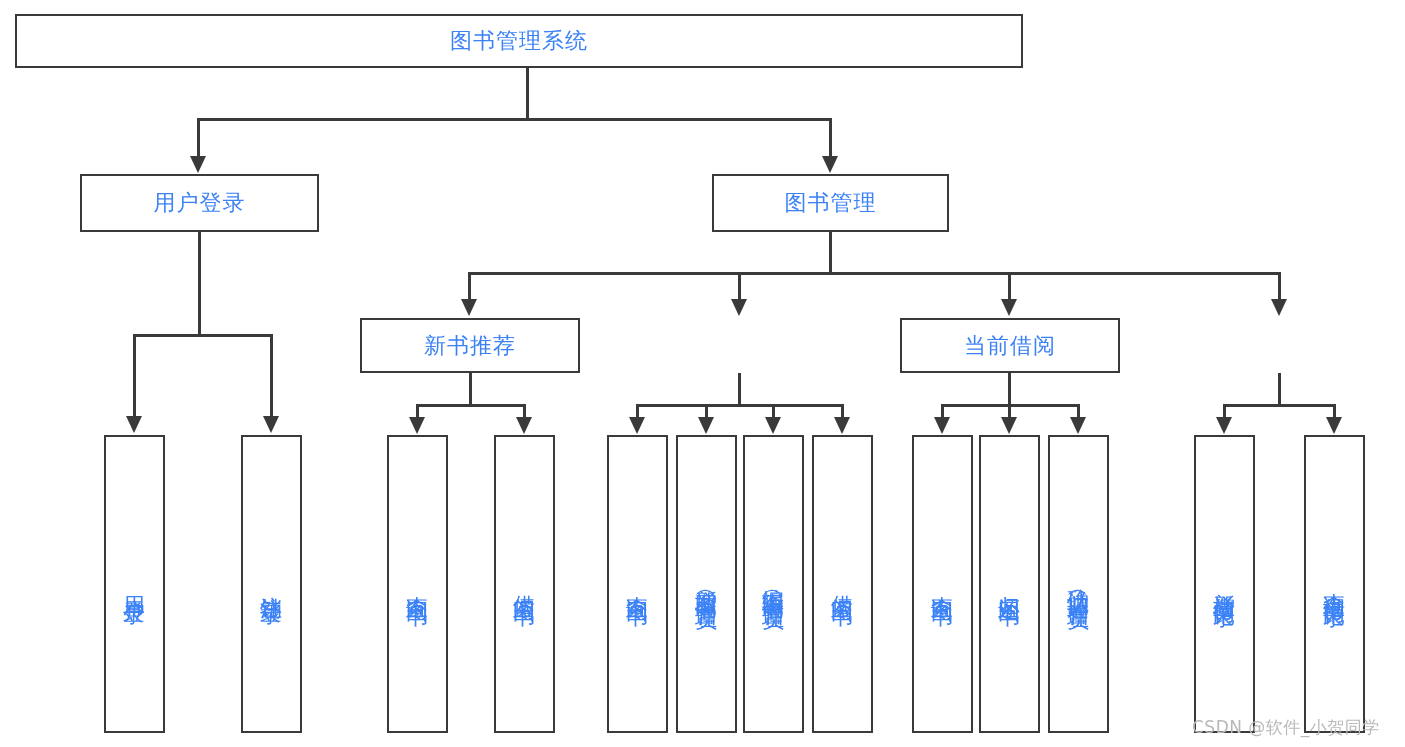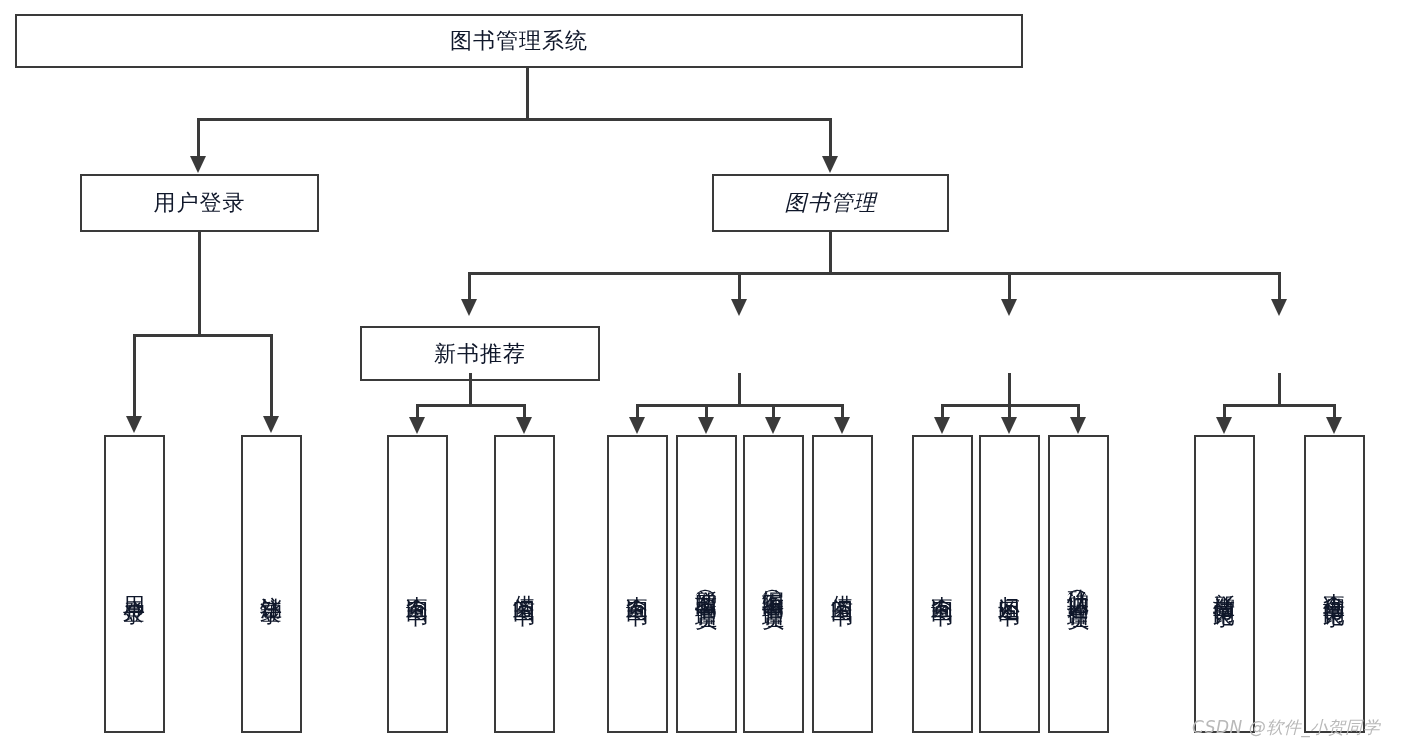--- a/index.html
+++ b/index.html
@@ -18,21 +18,21 @@
     overflow: hidden;
   }
   .node {
     position: absolute;
     box-sizing: border-box;
     border: 2.5px solid #3a3a3a;
     background: #ffffff;
     display: flex;
     align-items: center;
     justify-content: center;
-    color: #0f172a;
+    color: #3b82f6;
   }
   .node.horiz {
     font-size: 22px;
     letter-spacing: 1px;
   }
   .node.vert {
     writing-mode: vertical-rl;
     text-orientation: upright;
     font-size: 22px;
     letter-spacing: 3px;
@@ -85,21 +85,21 @@
 
   <div class="edge v" style="left:197px; top:118px; width:2.5px; height:40px;"></div>
   <div class="arrow" style="left:190px; top:156px;"></div>
 
   <div class="edge v" style="left:829px; top:118px; width:2.5px; height:40px;"></div>
   <div class="arrow" style="left:822px; top:156px;"></div>
 
   <div class="node horiz" style="left:80px; top:174px; width:239px; height:58px;">
     <span>用户登录</span>
   </div>
-  <div class="node horiz" style="left:712px; top:174px; width:237px; height:58px;font-style:italic;">
+  <div class="node horiz" style="left:712px; top:174px; width:237px; height:58px;">
     <span>图书管理</span>
   </div>
 
   <div class="edge v" style="left:198px; top:232px; width:2.5px; height:104px;"></div>
   <div class="edge h" style="left:133px; top:334px; width:140px; height:2.5px;"></div>
   <div class="edge v" style="left:133px; top:334px; width:2.5px; height:84px;"></div>
   <div class="arrow" style="left:126px; top:416px;"></div>
   <div class="edge v" style="left:270px; top:334px; width:2.5px; height:84px;"></div>
   <div class="arrow" style="left:263px; top:416px;"></div>
 
@@ -118,22 +118,25 @@
 
   <div class="edge v" style="left:738px; top:272px; width:2.5px; height:28px;"></div>
   <div class="arrow" style="left:731px; top:299px;"></div>
 
   <div class="edge v" style="left:1008px; top:272px; width:2.5px; height:28px;"></div>
   <div class="arrow" style="left:1001px; top:299px;"></div>
 
   <div class="edge v" style="left:1278px; top:272px; width:2.5px; height:28px;"></div>
   <div class="arrow" style="left:1271px; top:299px;"></div>
 
-  <div class="node horiz" style="left:360px; top:326px; width:240px; height:55px;align-items:center;">
+  <div class="node horiz" style="left:360px; top:318px; width:220px; height:55px;align-items:center;">
     <span>新书推荐</span>
+  </div>
+  <div class="node horiz" style="left:900px; top:318px; width:220px; height:55px;">
+    <span>当前借阅</span>
   </div>
 
   <div class="edge v" style="left:469px; top:373px; width:2.5px; height:33px;"></div>
   <div class="edge h" style="left:416px; top:404px; width:109px; height:2.5px;"></div>
   <div class="edge v" style="left:416px; top:404px; width:2.5px; height:16px;"></div>
   <div class="arrow" style="left:409px; top:417px;"></div>
   <div class="edge v" style="left:523px; top:404px; width:2.5px; height:16px;"></div>
   <div class="arrow" style="left:516px; top:417px;"></div>
 
   <div class="node vert" style="left:387px; top:435px; width:61px; height:298px;">
@@ -193,15 +196,15 @@
   <div class="edge v" style="left:1333px; top:404px; width:2.5px; height:16px;"></div>
   <div class="arrow" style="left:1326px; top:417px;"></div>
 
   <div class="node vert" style="left:1194px; top:435px; width:61px; height:298px;">
     <span class="vtext">新增借阅记录</span>
   </div>
   <div class="node vert" style="left:1304px; top:435px; width:61px; height:298px;">
     <span class="vtext">查询借阅记录</span>
   </div>
 
-  <div class="watermark" style="left:1192px; top:716px;font-style:italic;">CSDN @软件_小贺同学</div>
+  <div class="watermark" style="left:1192px; top:716px;">CSDN @软件_小贺同学</div>
 
 </div>
 
 </body></html>

